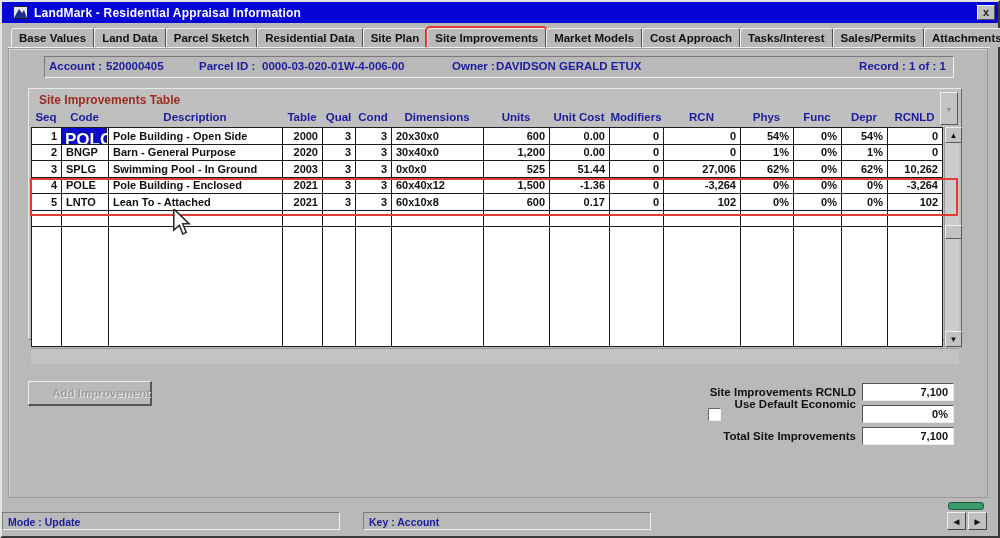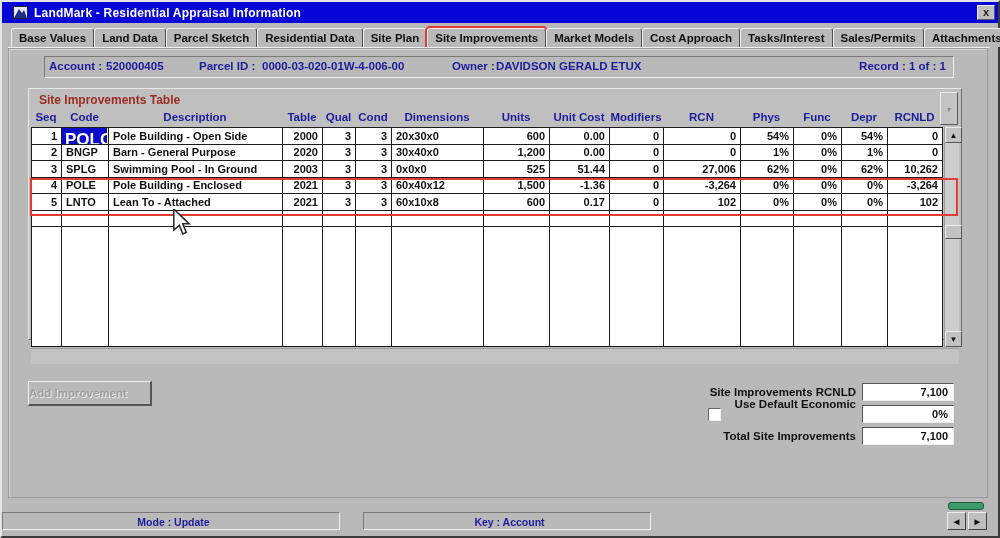--- a/index.html
+++ b/index.html
@@ -90,40 +90,40 @@
 
   .hscroll { height:16px; margin-top:1px; background:#c3c3c3;
     border-top:1px solid #9c9c9c; }
 
   .row-annotation { position:absolute; left:1px; top:89px; width:928px; height:38px;
     border:2px solid #e23b33; z-index:7; pointer-events:none; }
 
   
   .add-btn { position:absolute; left:28px; top:381px; width:124px; height:25px;
     background:#b9b9b9; font-size:11.5px; font-weight:bold; color:#9e9e9e;
-    text-shadow:1px 1px 0 #e9e9e9; text-align:left; line-height:23px;
+    text-shadow:1px 1px 0 #e9e9e9; text-align:right; line-height:23px;
     border-top:1px solid #eeeeee; border-left:1px solid #eeeeee;
     border-right:2px solid #555; border-bottom:2px solid #555; }
 
   
   .summary-label { position:absolute; width:250px; text-align:right;
     font-size:11.5px; font-weight:bold; color:#111; white-space:nowrap; }
   .summary-field { position:absolute; left:862px; width:92px; height:18px; background:#ffffff;
     border:1px solid #555; border-right-color:#eee; border-bottom-color:#eee;
     font-size:11px; font-weight:bold; color:#111; text-align:right; padding:2px 5px 0 0; }
   .checkbox { position:absolute; left:708px; top:408px; width:13px; height:13px; background:#fff;
     border-top:1px solid #666; border-left:1px solid #666;
     border-bottom:1px solid #efefef; border-right:1px solid #efefef; }
 
   
   .statusbar { position:absolute; left:2px; right:2px; top:511px; height:22px; }
   .status-seg { position:absolute; top:1px; height:18px;
     border-top:1px solid #7a7a7a; border-left:1px solid #7a7a7a;
     border-bottom:1px solid #f0f0f0; border-right:1px solid #f0f0f0;
-    font-size:10.5px; font-weight:bold; color:#1c1c9e; padding:3px 0 0 5px; white-space:nowrap;text-align:center; }
+    font-size:10.5px; font-weight:bold; color:#1c1c9e; padding:3px 0 0 5px; white-space:nowrap; }
   .green-pill { position:absolute; right:14px; top:-9px; width:36px; height:8px;
     background:#3d9a6b; border:1px solid #1e5c3e; border-radius:3px; }
   .nav-btn { position:absolute; top:1px; width:19px; height:18px; background:#bfbfbf;
     text-align:center; font-size:10px; line-height:17px; color:#111;
     border-top:1px solid #eee; border-left:1px solid #eee;
     border-right:1px solid #444; border-bottom:1px solid #444; }
 
   .cursor { position:absolute; left:172px; top:209px; z-index:20; pointer-events:none; }
 </style>
 </head>

